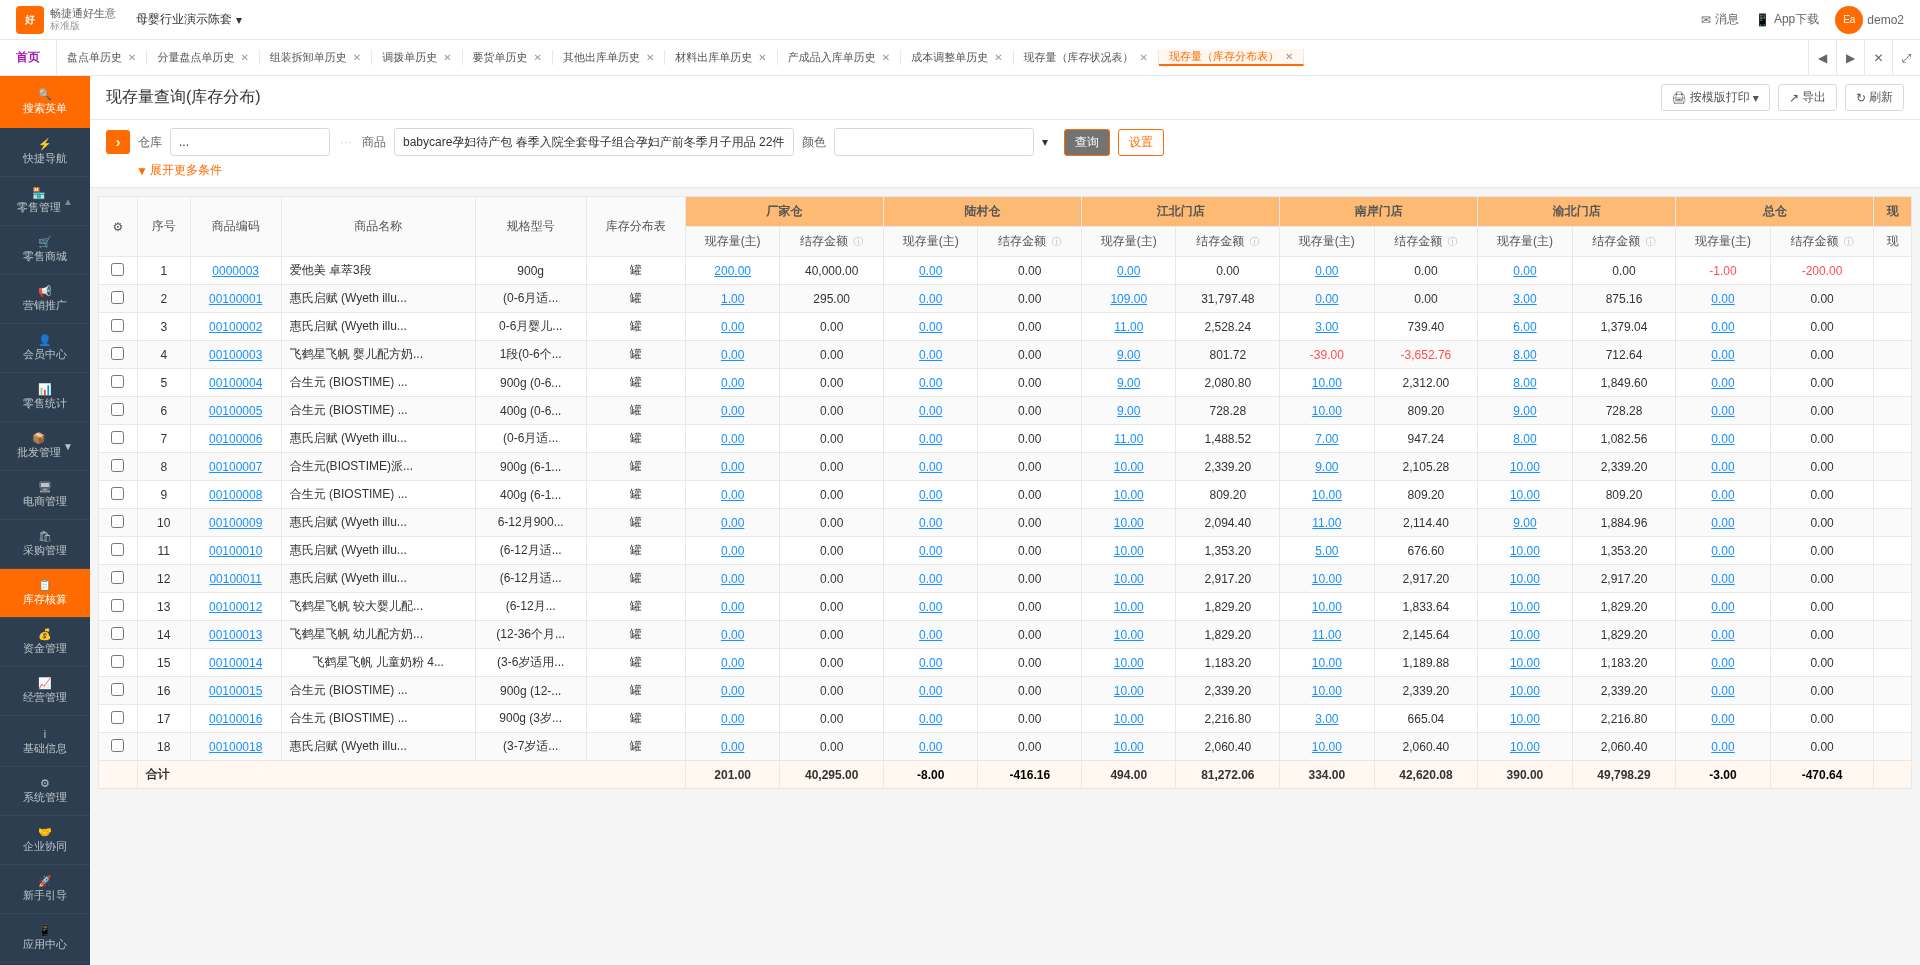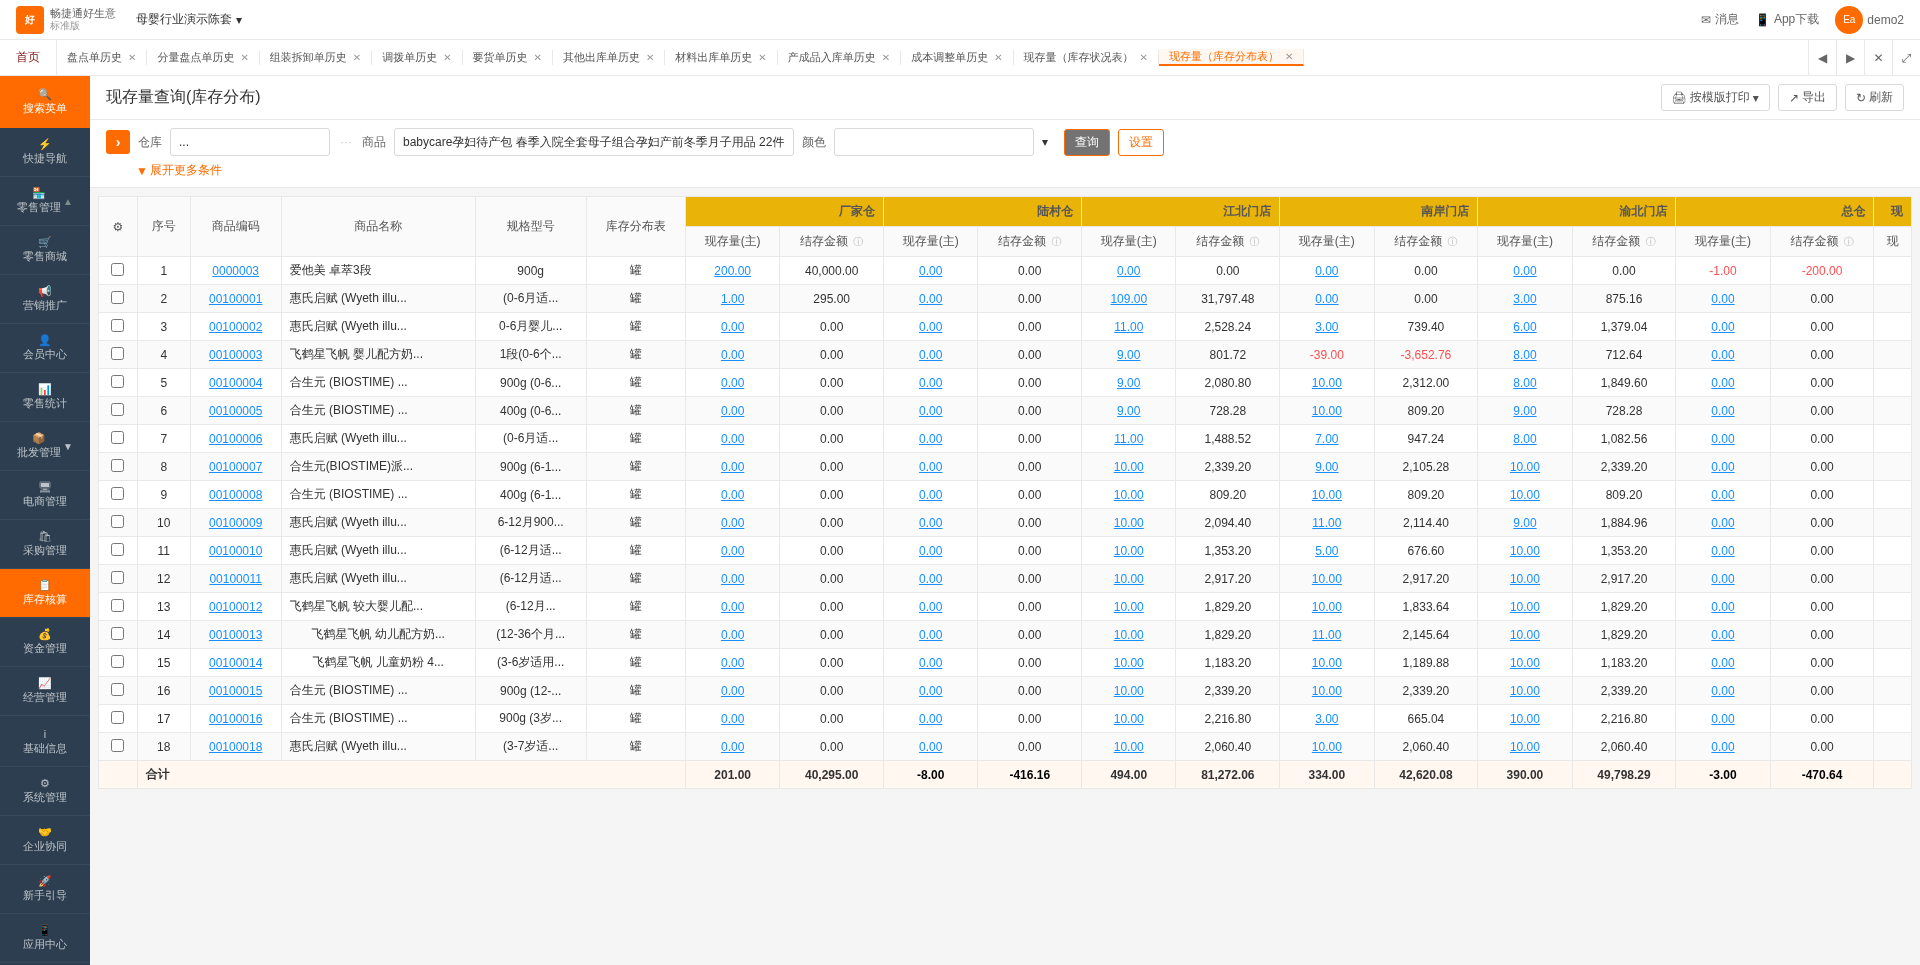--- a/index.html
+++ b/index.html
@@ -10,21 +10,21 @@
     .top-bar-left { display: flex; align-items: center; gap: 8px; }
     .logo-area { display: flex; align-items: center; gap: 6px; }
     .logo-icon { width: 28px; height: 28px; background: #ff6b00; border-radius: 4px; display: flex; align-items: center; justify-content: center; color: white; font-size: 10px; font-weight: bold; }
     .logo-text { font-size: 11px; color: #666; line-height: 1.2; }
     .top-bar-right { display: flex; align-items: center; gap: 16px; }
     .top-bar-item { display: flex; align-items: center; gap: 4px; color: #666; font-size: 12px; cursor: pointer; }
     .avatar { width: 28px; height: 28px; border-radius: 50%; background: #ff6b00; display: flex; align-items: center; justify-content: center; color: white; font-size: 11px; }
 
     
     .nav-tabs { height: 36px; background: #fff; display: flex; align-items: center; border-bottom: 1px solid #e8e8e8; overflow: hidden; }
-    .nav-home { padding: 0 16px; height: 100%; display: flex; align-items: center; color: #7f1d1d; font-size: 12px; font-weight: 400; border-right: 1px solid #e8e8e8; cursor: pointer; white-space: nowrap; }
+    .nav-home { padding: 0 16px; height: 100%; display: flex; align-items: center; color: #a21caf; font-size: 12px; font-weight: 700; border-right: 1px solid #e8e8e8; cursor: pointer; white-space: nowrap; }
     .nav-tab { padding: 0 10px; height: 100%; display: flex; align-items: center; gap: 4px; color: #555; font-size: 11px; border-right: 1px solid #e8e8e8; cursor: pointer; white-space: nowrap; }
     .nav-tab.active { color: #ff6b00; border-bottom: 2px solid #ff6b00; background: #fff7f0; }
     .nav-tab .close-x { color: #999; font-size: 10px; cursor: pointer; margin-left: 2px; }
     .nav-arrow { width: 28px; height: 100%; display: flex; align-items: center; justify-content: center; cursor: pointer; color: #666; border-left: 1px solid #e8e8e8; }
     .nav-close-all { width: 28px; height: 100%; display: flex; align-items: center; justify-content: center; cursor: pointer; color: #666; border-left: 1px solid #e8e8e8; }
 
     
     .main-layout { display: flex; height: calc(100vh - 76px); }
 
     
@@ -51,21 +51,21 @@
     .filter-input { height: 28px; border: 1px solid #d9d9d9; border-radius: 3px; padding: 0 8px; font-size: 12px; color: #333; outline: none; }
     .filter-input-wide { width: 400px; }
     .filter-input-medium { width: 160px; }
     .expand-btn { color: #ff6b00; font-size: 12px; cursor: pointer; display: flex; align-items: center; gap: 2px; }
     .filter-toggle { width: 24px; height: 24px; background: #ff6b00; border-radius: 3px; display: flex; align-items: center; justify-content: center; color: #fff; cursor: pointer; font-size: 14px; font-weight: bold; }
 
     
     .table-container { flex: 1; overflow: auto; padding: 8px; }
     .data-table { width: 100%; border-collapse: collapse; background: #fff; font-size: 12px; }
     .data-table th { background: #fafafa; border: 1px solid #e8e8e8; padding: 6px 8px; text-align: center; color: #555; font-weight: 500; white-space: nowrap; }
-    .data-table th.group-header { background: #eab308; text-align: right; font-weight: 600; }
+    .data-table th.group-header { background: #fdba74; text-align: center; font-weight: 600; }
     .data-table td { border: 1px solid #e8e8e8; padding: 5px 8px; text-align: center; color: #333; white-space: nowrap; }
     .data-table tr.summary-row td { background: #fff7f0; font-weight: 600; color: #333; }
     .data-table tr.summary-row td.negative { color: #000000; }
     .num-link { color: #1890ff; text-decoration: underline; cursor: pointer; }
     .num-negative { color: #ff4d4f; }
     .row-odd td { background: #fafafa; }
     .info-icon { font-size: 10px; color: #bbb; cursor: pointer; margin-left: 2px; }
 
     
     .table-container::-webkit-scrollbar { width: 6px; height: 6px; }
@@ -566,21 +566,21 @@
     <td><span class="num-link">10.00</span></td>
     <td>1,829.20</td>
     <td><span class="num-link">0.00</span></td>
     <td>0.00</td>
     <td></td>
   </tr>
             <tr class="row-odd">
     <td><input type="checkbox" style=""></td>
     <td>14</td>
     <td><span class="num-link">00100013</span></td>
-    <td style="text-align:center;">飞鹤星飞帆 幼儿配方奶...</td>
+    <td style="text-align:left;">飞鹤星飞帆 幼儿配方奶...</td>
     <td>(12-36个月...</td>
     <td>罐</td>
     <td><span class="num-link">0.00</span></td>
     <td>0.00</td>
     <td><span class="num-link">0.00</span></td>
     <td>0.00</td>
     <td><span class="num-link">10.00</span></td>
     <td>1,829.20</td>
     <td><span class="num-link">11.00</span></td>
     <td>2,145.64</td>

